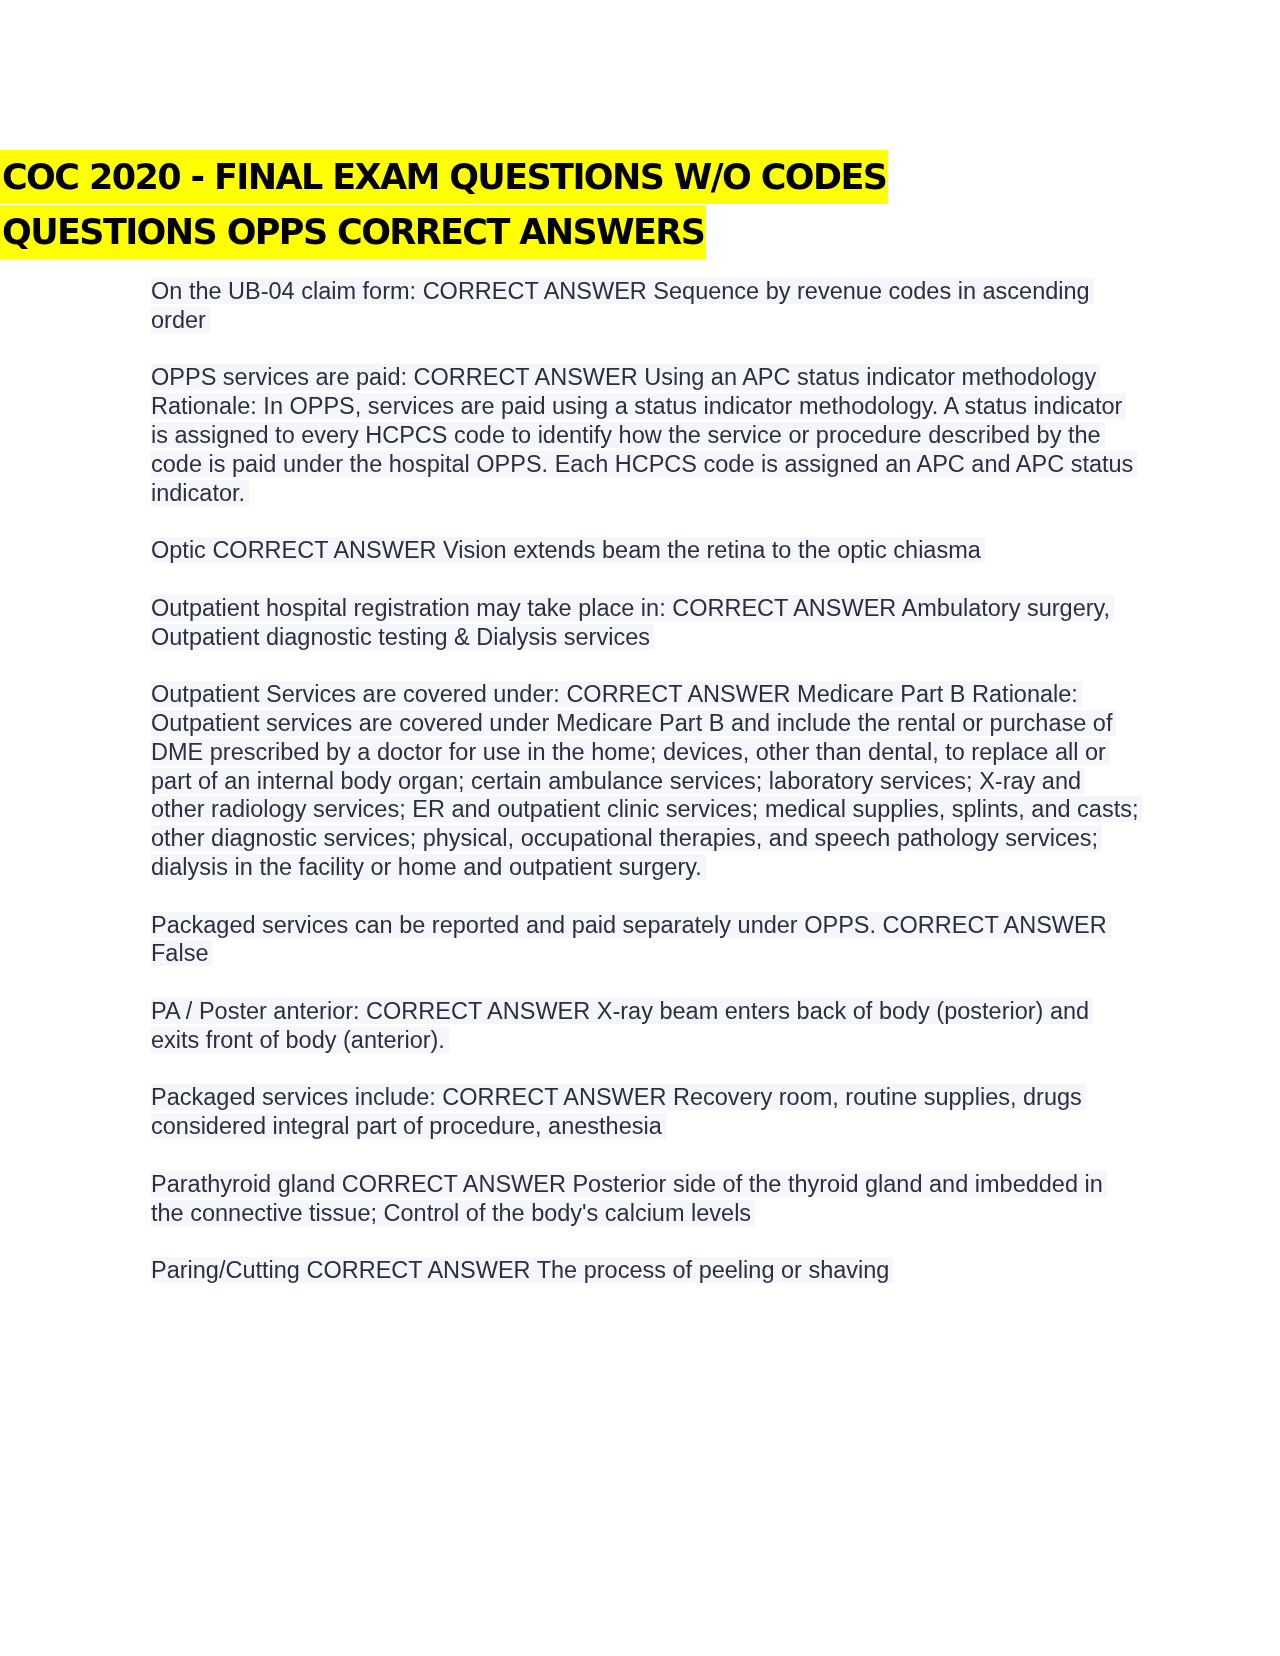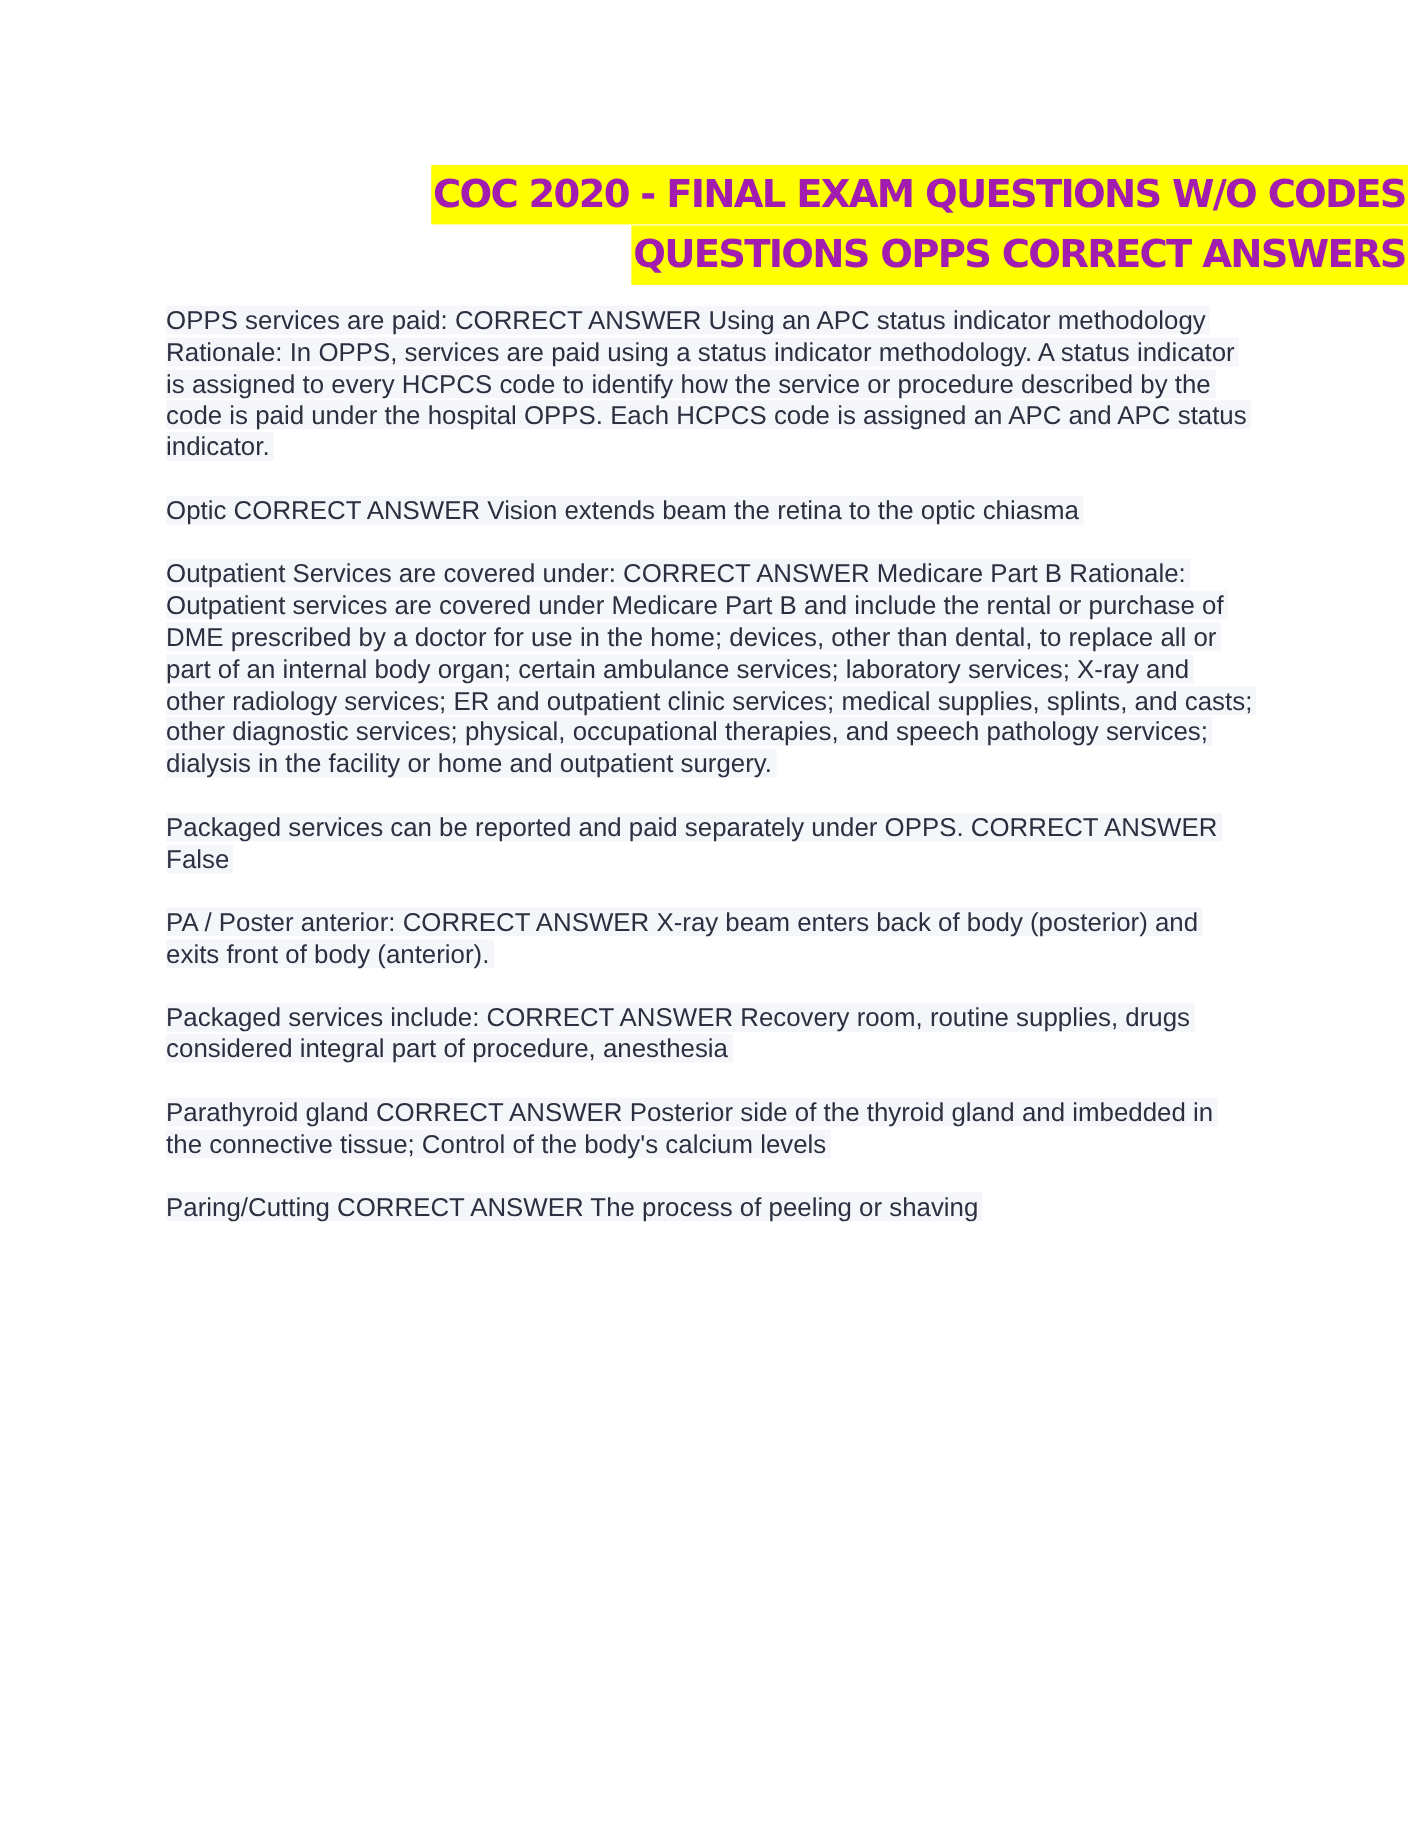--- a/index.html
+++ b/index.html
@@ -19,26 +19,26 @@
       top: 0;
       width: 1280px;
       height: 1656px;
       background: #ffffff;
     }
     .title-block {
       position: absolute;
       top: 150px;
       left: 0;
       width: 1280px;
-      text-align: right;
+      text-align: left;
       font-family: "DejaVu Sans", sans-serif;
       font-weight: bold;
       font-size: 35px;
       line-height: 55px;
-      color: #a21caf;
+      color: #000000;
       letter-spacing: -1.6px;
     }
     .title-line {
       display: inline-block;
       background: #ffff00;
       padding: 0 2px;
       line-height: 54px;
     }
     .title-line-wrap {
       display: block;
@@ -67,22 +67,24 @@
 </head>
 <body>
 
 <div class="page">
   <div class="title-block">
     <span class="title-line-wrap"><span class="title-line">COC 2020 - FINAL EXAM QUESTIONS W/O CODES</span></span>
     <span class="title-line-wrap"><span class="title-line">QUESTIONS OPPS CORRECT ANSWERS</span></span>
   </div>
 
   <div class="content">
+    <p class="qa"><span class="qa-text">On the UB-04 claim form: CORRECT ANSWER Sequence by revenue codes in ascending order</span></p>
     <p class="qa"><span class="qa-text">OPPS services are paid: CORRECT ANSWER Using an APC status indicator methodology Rationale: In OPPS, services are paid using a status indicator methodology. A status indicator is assigned to every HCPCS code to identify how the service or procedure described by the code is paid under the hospital OPPS. Each HCPCS code is assigned an APC and APC status indicator.</span></p>
     <p class="qa"><span class="qa-text">Optic CORRECT ANSWER Vision extends beam the retina to the optic chiasma</span></p>
+    <p class="qa"><span class="qa-text">Outpatient hospital registration may take place in: CORRECT ANSWER Ambulatory surgery, Outpatient diagnostic testing &amp; Dialysis services</span></p>
     <p class="qa"><span class="qa-text">Outpatient Services are covered under: CORRECT ANSWER Medicare Part B Rationale: Outpatient services are covered under Medicare Part B and include the rental or purchase of DME prescribed by a doctor for use in the home; devices, other than dental, to replace all or part of an internal body organ; certain ambulance services; laboratory services; X-ray and other radiology services; ER and outpatient clinic services; medical supplies, splints, and casts; other diagnostic services; physical, occupational therapies, and speech pathology services; dialysis in the facility or home and outpatient surgery.</span></p>
     <p class="qa"><span class="qa-text">Packaged services can be reported and paid separately under OPPS. CORRECT ANSWER False</span></p>
     <p class="qa"><span class="qa-text">PA / Poster anterior: CORRECT ANSWER X-ray beam enters back of body (posterior) and exits front of body (anterior).</span></p>
     <p class="qa"><span class="qa-text">Packaged services include: CORRECT ANSWER Recovery room, routine supplies, drugs considered integral part of procedure, anesthesia</span></p>
     <p class="qa"><span class="qa-text">Parathyroid gland CORRECT ANSWER Posterior side of the thyroid gland and imbedded in the connective tissue; Control of the body's calcium levels</span></p>
     <p class="qa"><span class="qa-text">Paring/Cutting CORRECT ANSWER The process of peeling or shaving</span></p>
   </div>
 </div>
 
 </body></html>

